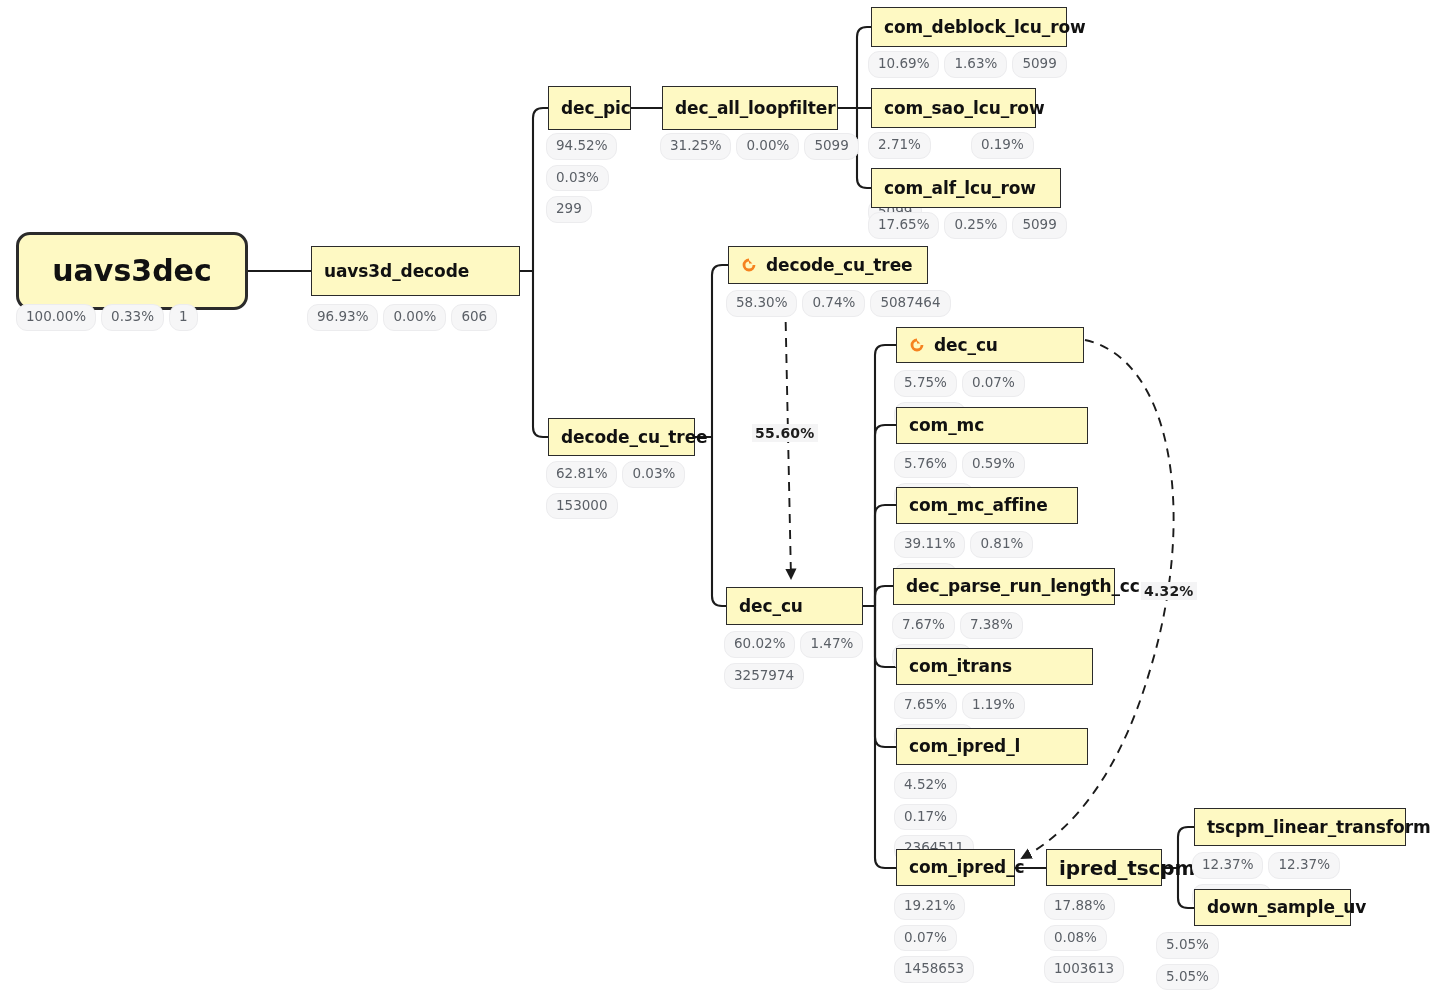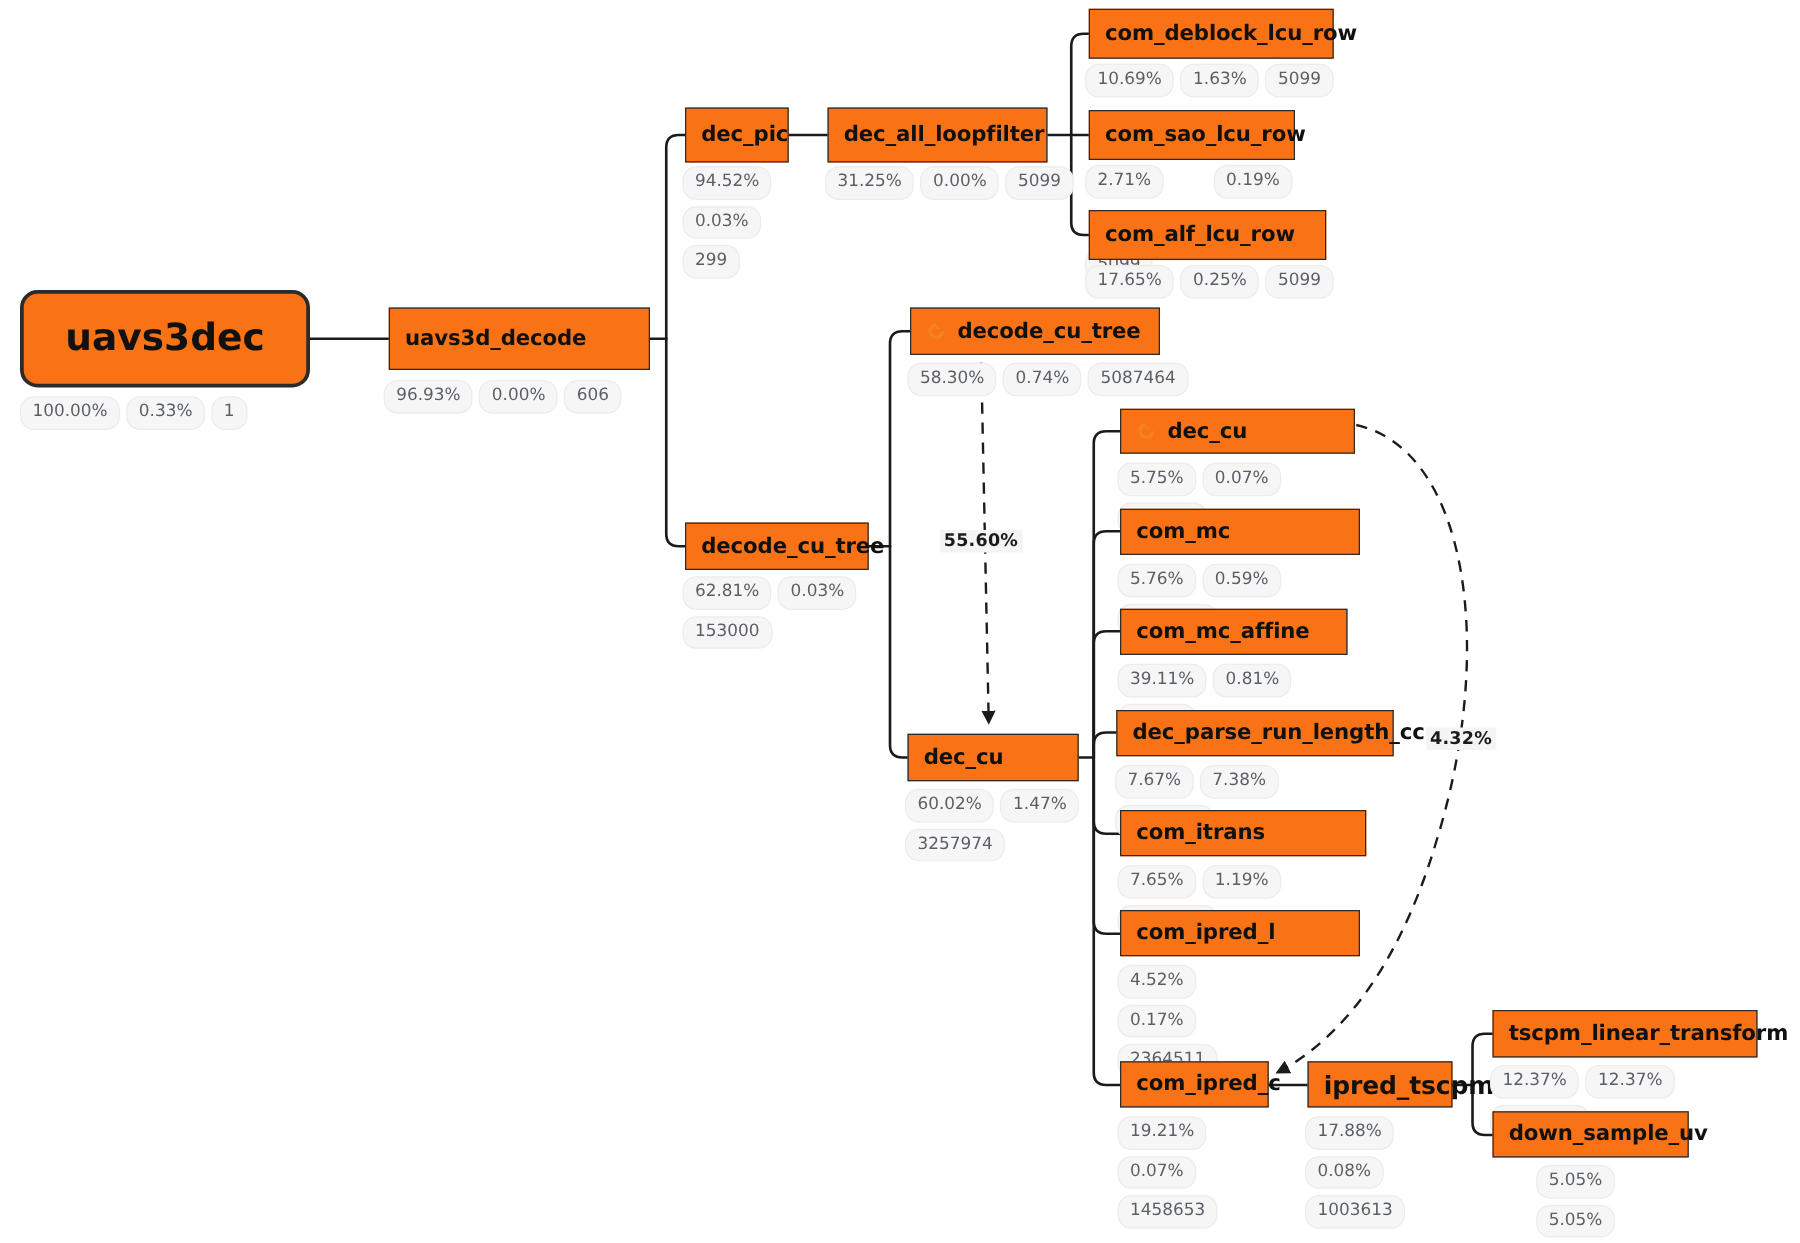--- a/index.html
+++ b/index.html
@@ -6,21 +6,21 @@
   body{
     font-family:"DejaVu Sans","Liberation Sans",sans-serif;
     width:1440px;height:994px;overflow:hidden;
   }
   #canvas{position:relative;width:1440px;height:994px;}
   svg#edges{position:absolute;left:0;top:0;width:1440px;height:994px;pointer-events:none;}
 
   .node{
     position:absolute;
     box-sizing:border-box;
-    background:#f97316;
+    background:#fef9c3;
     border:2.5px solid #2b2b2b;
     display:flex;align-items:center;
     padding:0 12px;
     font-weight:700;
     color:#111111;
     letter-spacing:-0.1px;
     white-space:nowrap;
   }
   .node.thin{border-width:1.9px;}
   .node.root{
@@ -115,21 +115,21 @@
 
     <g fill="none" stroke="#1b1b1b" stroke-width="1.9" stroke-dasharray="9 7">
       <path d="M785,290 L791,578" marker-end="url(#arrow)"></path>
       <path d="M1085,340 C1175,360 1196,520 1150,670 C1115,790 1060,838 1022,858" marker-end="url(#arrow)"></path>
     </g>
   </svg>
 
 <div class="node root" style="left: 16px; top: 232px; width: 232px; height: 78px; font-size: 30px;">
       <span class="lbl">uavs3dec</span>
     </div>
-    <div class="stats" style="left: 16px; top: 317px; width: 250px;">
+    <div class="stats" style="left: 16px; top: 304px; width: 250px;">
       <span class="pill">100.00%</span>
       <span class="pill">0.33%</span>
       <span class="pill">1</span>
     </div>
     <div class="node thin" style="left: 311px; top: 246px; width: 209px; height: 50px; font-size: 17px;">
       <span class="lbl">uavs3d_decode</span>
     </div>
     <div class="stats" style="left: 307px; top: 304px; width: 220px;">
       <span class="pill">96.93%</span>
       <span class="pill">0.00%</span>
@@ -275,19 +275,19 @@
       <span class="lbl">tscpm_linear_transform</span>
     </div>
     <div class="stats" style="left: 1192px; top: 852px; width: 220px;">
       <span class="pill">12.37%</span>
       <span class="pill">12.37%</span>
       <span class="pill">1003613</span>
     </div>
     <div class="node thin" style="left: 1194px; top: 889px; width: 157px; height: 37px; font-size: 17px;">
       <span class="lbl">down_sample_uv</span>
     </div>
-    <div class="stats" style="left: 1229px; top: 932px; width: 130px;">
+    <div class="stats" style="left: 1156px; top: 932px; width: 130px;">
       <span class="pill">5.05%</span>
       <span class="pill">5.05%</span>
     </div>
     <div class="edge-label" style="left: 752px; top: 424px;">55.60%</div>
     <div class="edge-label" style="left: 1141px; top: 582px;">4.32%</div>
   </div>
 
 </body></html>

